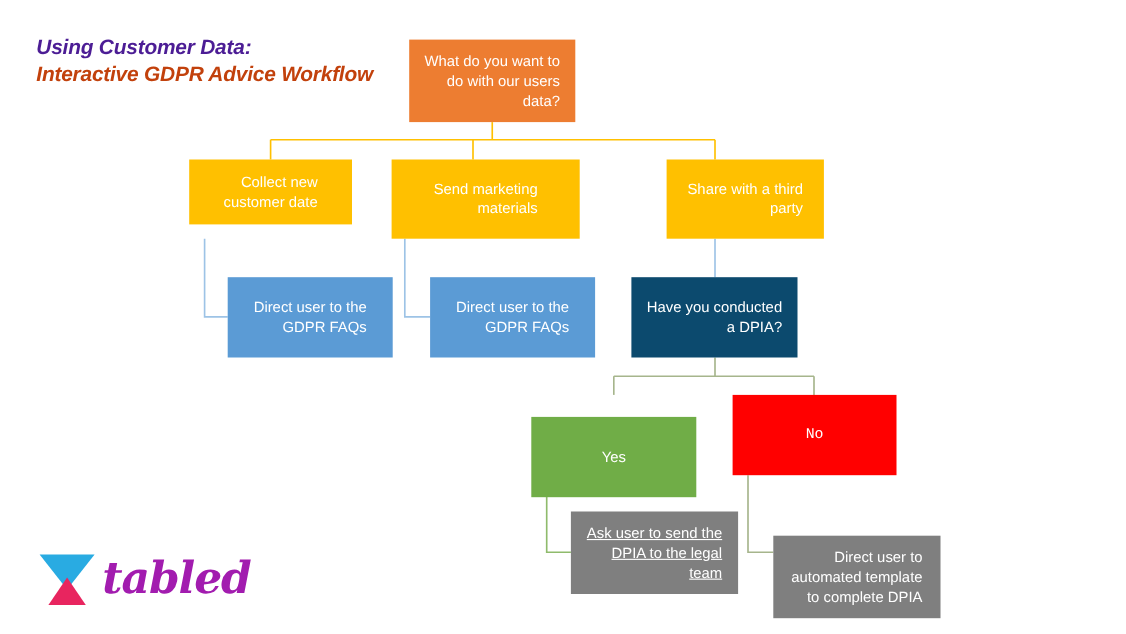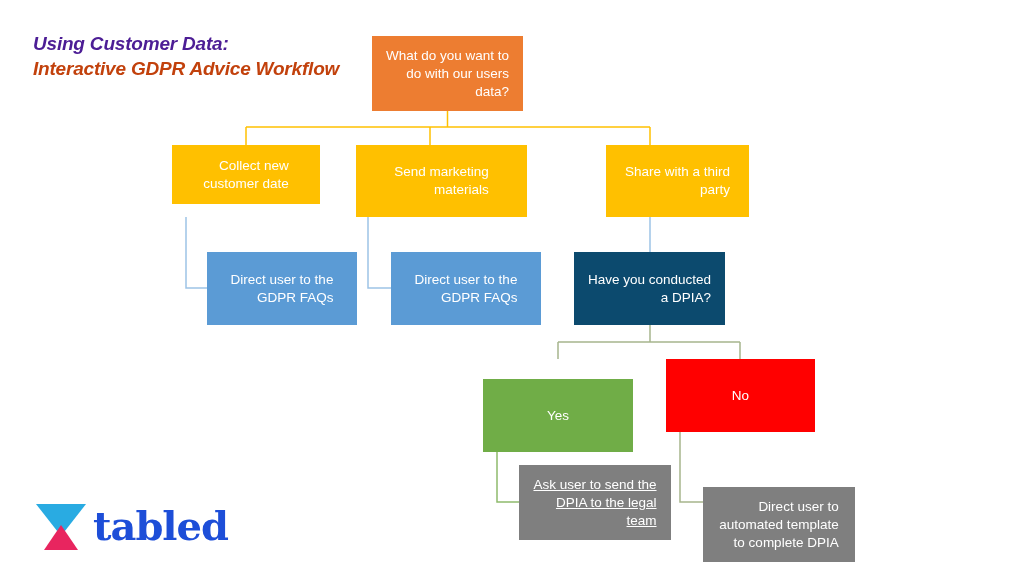--- a/index.html
+++ b/index.html
@@ -70,30 +70,30 @@
 materials</div>
       <div class="node" style="left: 574px; top: 145px; width: 143px; height: 72px; background: rgb(255, 192, 0); margin-left: 32px;">Share with a third
 party</div>
       <div class="node" style="left: 207px; top: 252px; width: 150px; height: 73px; background: rgb(91, 155, 213);">Direct user to the
 GDPR FAQs</div>
       <div class="node" style="left: 391px; top: 252px; width: 150px; height: 73px; background: rgb(91, 155, 213);">Direct user to the
 GDPR FAQs</div>
       <div class="node" style="left: 574px; top: 252px; width: 151px; height: 73px; background: #0c4a6e;">Have you conducted
 a DPIA?</div>
       <div class="node" style="left: 483px; top: 359px; width: 150px; height: 73px; background: rgb(112, 173, 71); margin-top: 20px;">Yes</div>
-      <div class="node" style="left: 666px; top: 359px; width: 149px; height: 73px; background: rgb(255, 0, 0);">No</div>
+      <div class="node" style="left: 666px; top: 359px; width: 149px; height: 73px; background: rgb(255, 0, 0); font-family: Liberation Mono, monospace;">No</div>
       <div class="node" style="left: 519px; top: 465px; width: 152px; height: 75px; background: rgb(127, 127, 127); text-decoration: underline;">Ask user to send the
 DPIA to the legal
 team</div>
       <div class="node" style="left: 703px; top: 487px; width: 152px; height: 75px; background: rgb(127, 127, 127);">Direct user to
 automated template
 to complete DPIA</div>
     </div>
 
   <div class="logo">
     <svg width="56" height="56" viewBox="0 0 56 56">
       <polygon points="3,4 53,4 28,36" fill="#29ABE2"></polygon>
       <polygon points="28,25 11,50 45,50" fill="#E8255F"></polygon>
     </svg>
-    <span class="logo-text" style="color: #1d4ed8;">tabled</span>
+    <span class="logo-text" style="color: #a21caf; font-style: italic;">tabled</span>
   </div>
 
 </div>
 
 </body></html>

